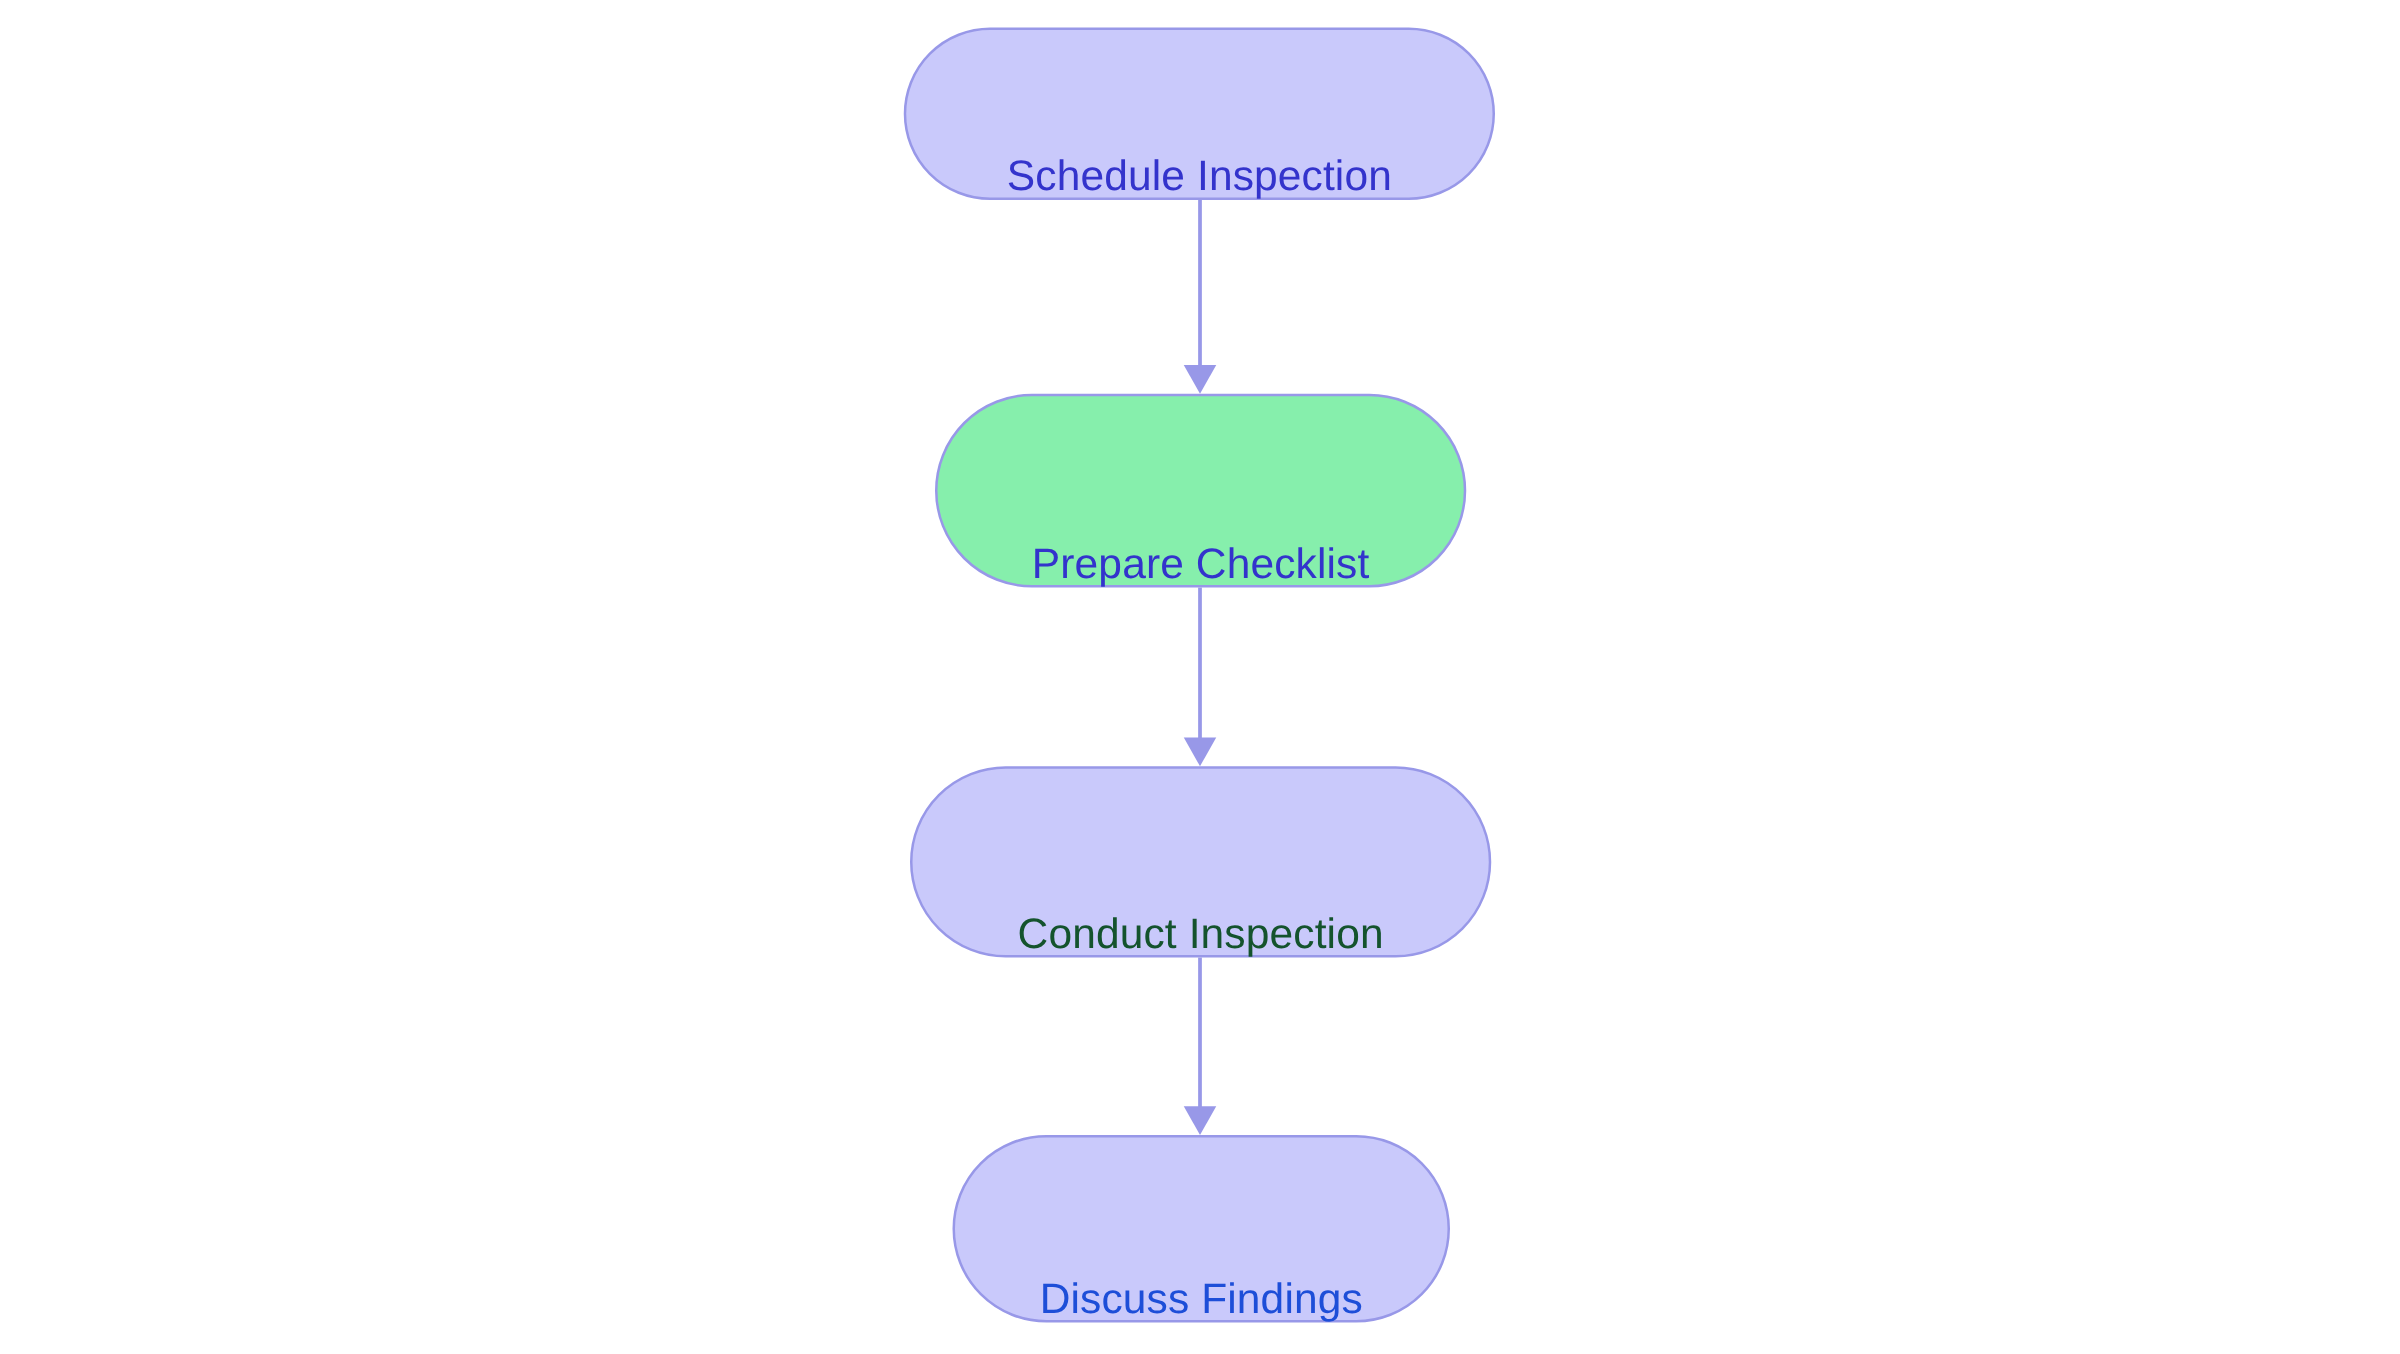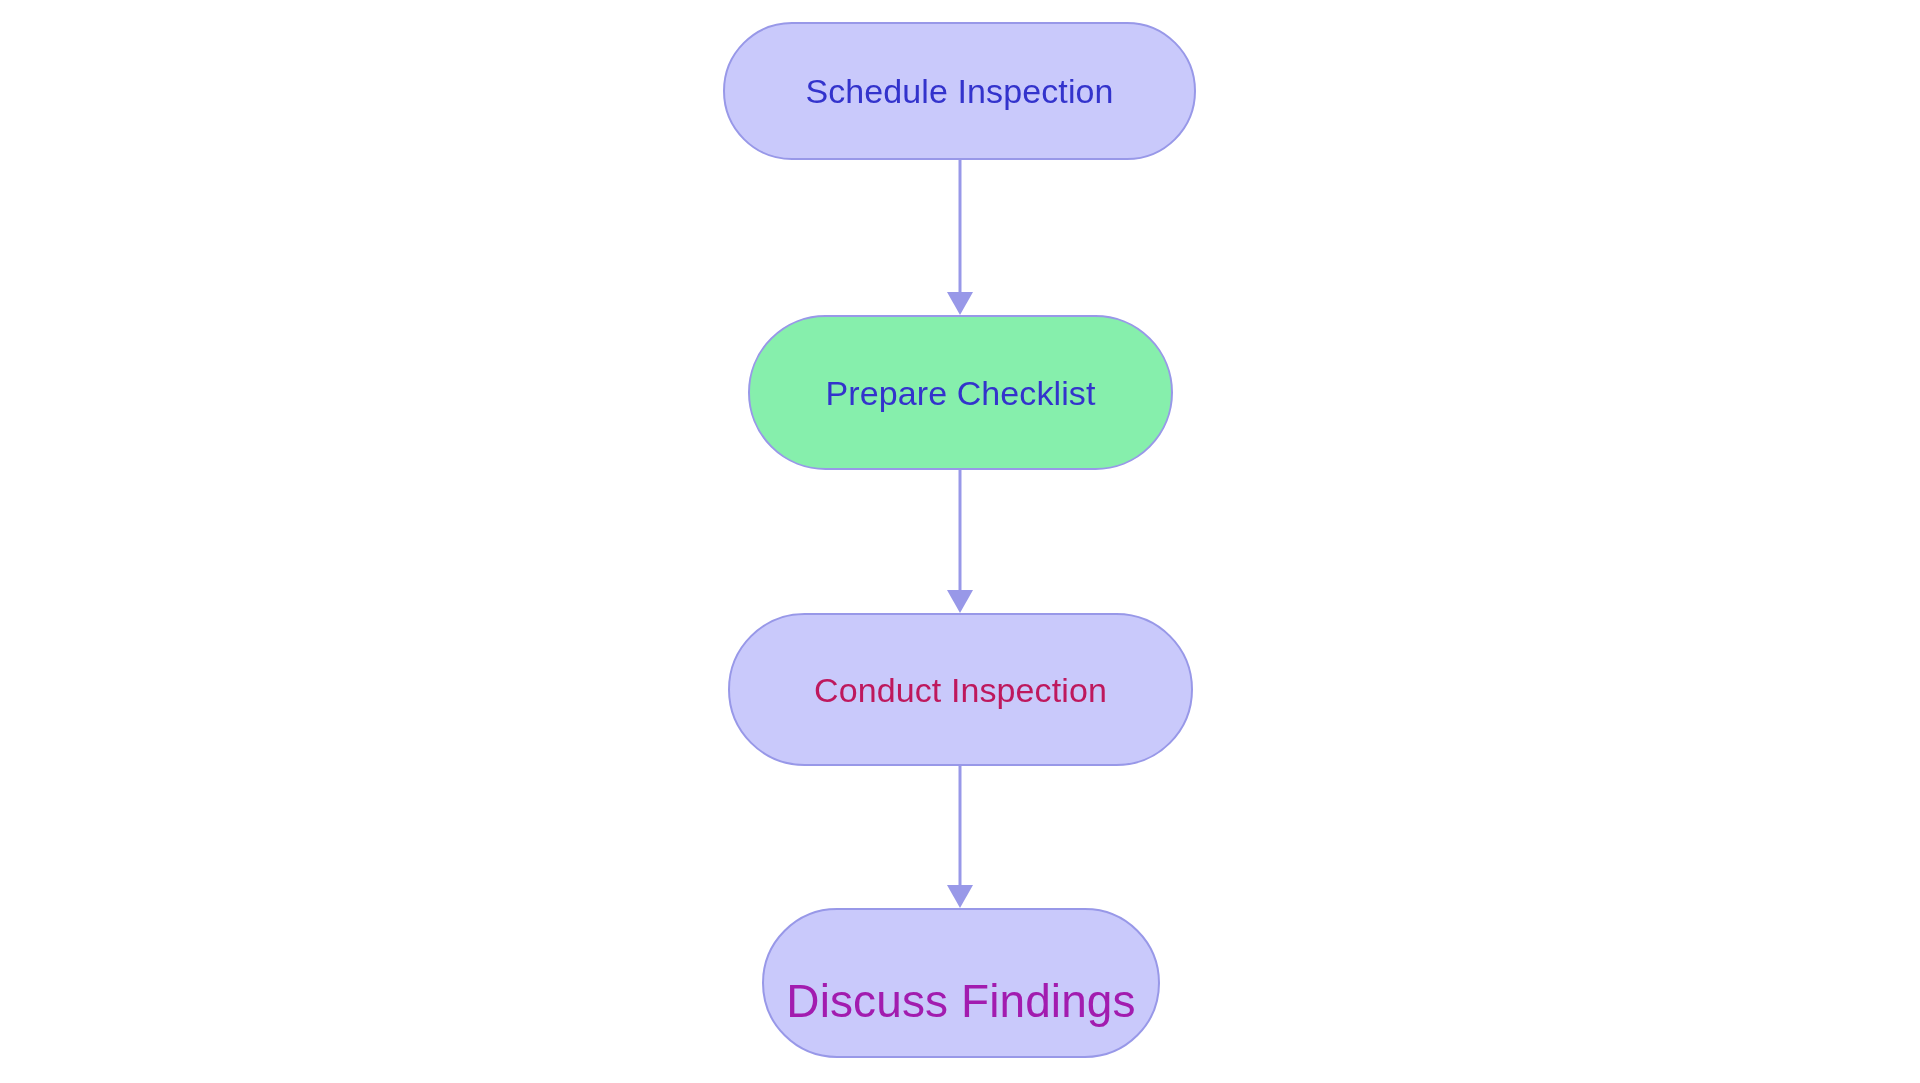--- a/index.html
+++ b/index.html
@@ -19,21 +19,21 @@
     position: relative;
     width: 1920px;
     height: 1083px;
     background: #ffffff;
   }
 
   .flow-node {
     position: absolute;
     box-sizing: border-box;
     display: flex;
-    align-items: center;
+    align-items: flex-end;
     justify-content: center;
     background: #c9c9fb;
     border: 2.5px solid #9898e8;
     border-radius: 999px;
     z-index: 2;
   }
 
   .flow-node-label {
     color: #3333cc;
     font-family: "Liberation Sans", sans-serif;
@@ -84,20 +84,20 @@
 
   <div class="flow-node" id="node-0" style="left: 723px; top: 22px; width: 473px; height: 138px; background: rgb(201, 201, 251); border-color: rgb(152, 152, 232);">
     <span class="flow-node-label" style="color: rgb(51, 51, 204); font-size: 34px;">Schedule Inspection</span>
   </div>
 
   <div class="flow-node" id="node-1" style="left: 748px; top: 315px; width: 425px; height: 155px; background: #86efac; border-color: rgb(152, 152, 232);">
     <span class="flow-node-label" style="color: rgb(51, 51, 204); font-size: 34px;">Prepare Checklist</span>
   </div>
 
   <div class="flow-node" id="node-2" style="left: 728px; top: 613px; width: 465px; height: 153px; background: rgb(201, 201, 251); border-color: rgb(152, 152, 232);">
-    <span class="flow-node-label" style="color: #be185d; font-size: 34px;">Conduct Inspection</span>
+    <span class="flow-node-label" style="color: #14532d; font-size: 34px;">Conduct Inspection</span>
   </div>
 
   <div class="flow-node" id="node-3" style="left: 762px; top: 908px; width: 398px; height: 150px; background: rgb(201, 201, 251); border-color: rgb(152, 152, 232);">
-    <span class="flow-node-label" style="color: #a21caf; font-size: 46px; margin-top: 36px;">Discuss Findings</span>
+    <span class="flow-node-label" style="color: #1d4ed8; font-size: 34px; margin-top: 36px;">Discuss Findings</span>
   </div>
 
 </div>
 
 </body></html>

